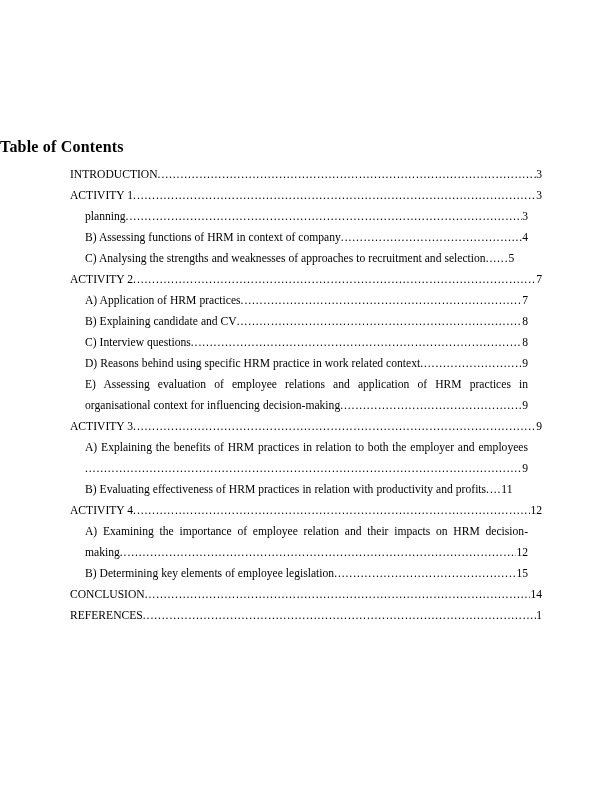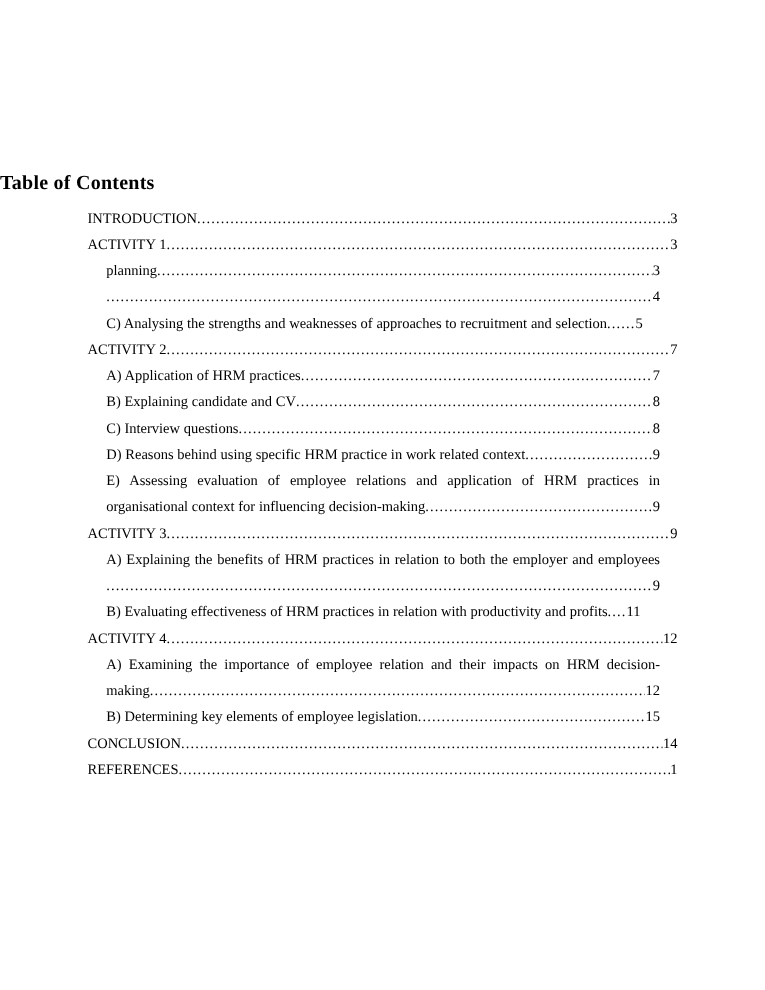--- a/index.html
+++ b/index.html
@@ -123,20 +123,21 @@
       </div>
       <div class="toc-entry lvl2">
         <div class="line">
           <span class="txt">planning</span>
           <span class="leader"></span>
           <span class="pageno">3</span>
         </div>
       </div>
       <div class="toc-entry lvl2">
         <div class="line">
+          <span class="txt">B) Assessing functions of HRM in context of company</span>
           <span class="leader"></span>
           <span class="pageno">4</span>
         </div>
       </div>
       <div class="toc-entry lvl2">
         <div class="line">
           <span class="txt">C) Analysing the strengths and weaknesses of approaches to recruitment and selection</span>
           <span class="leader short">......</span>
           <span class="pageno">5</span>
         </div>

